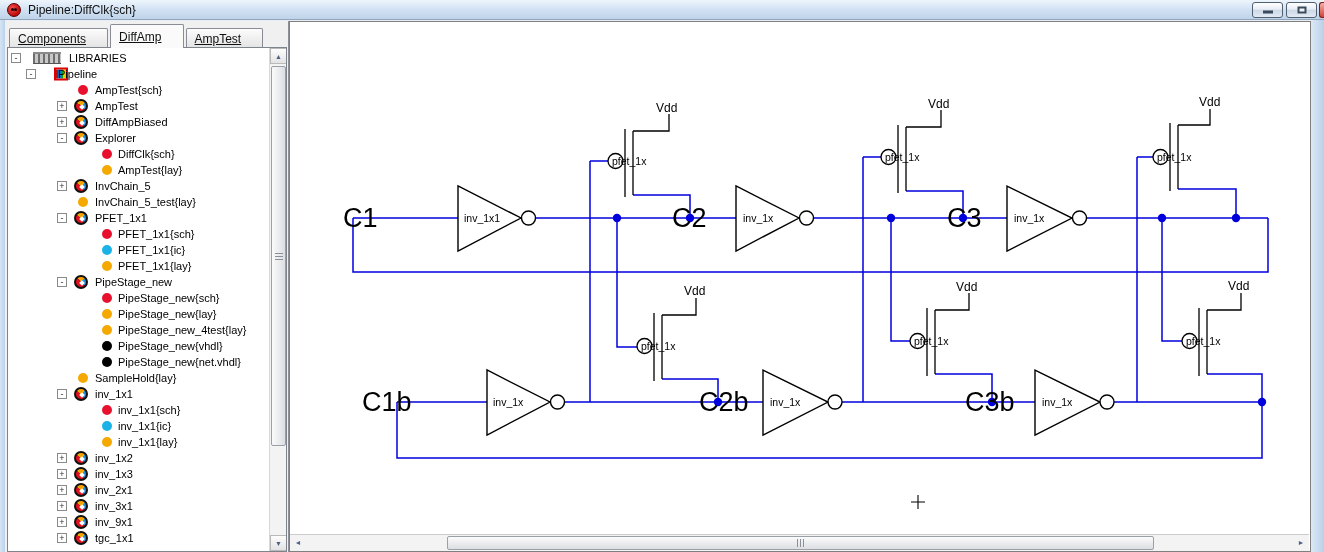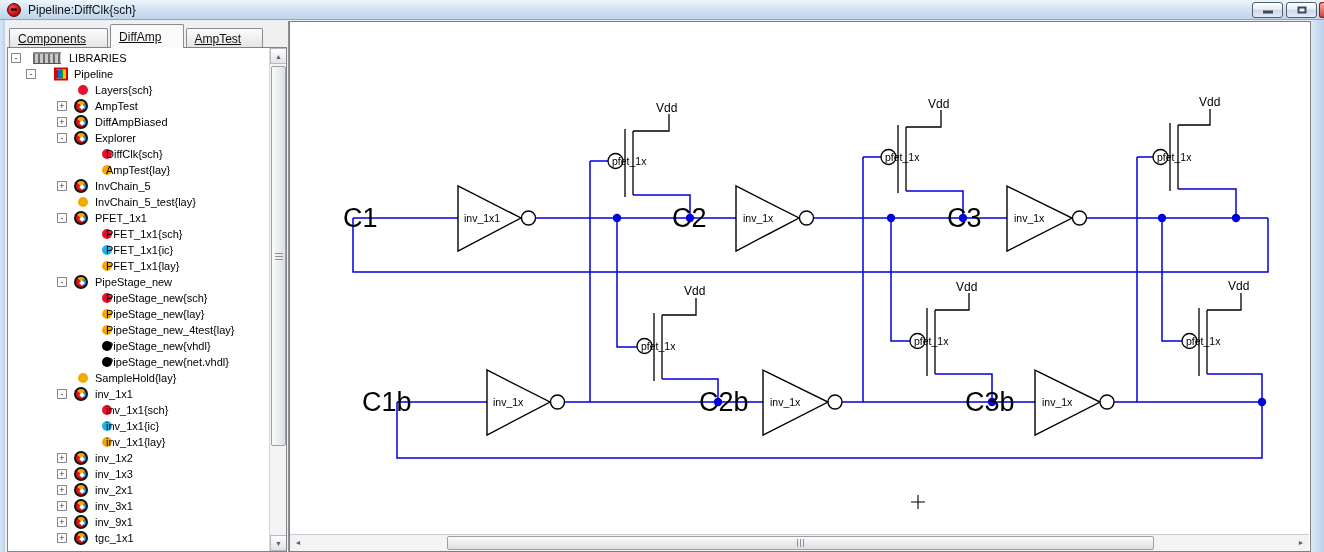--- a/index.html
+++ b/index.html
@@ -37,24 +37,24 @@
   .treebox { position:absolute; left:2px; top:26px; width:280px; height:505px; background:#ffffff; border:1px solid #7f848c; overflow:hidden; }
   .tree { position:absolute; left:0; top:0; width:261px; padding-top:2px; }
   .trow { position:relative; height:16px; width:100%; }
   .exp { position:absolute; top:3px; width:10px; height:10px; border:1px solid #8a8a8a; background:#fff;
     font-size:9px; line-height:8px; text-align:center; color:#333; }
   .exp:empty { border:none; background:transparent; }
   .ticon { position:absolute; top:50%; transform:translateY(-50%); }
   .tlabel { position:absolute; top:0; line-height:16px; font-size:11px; color:#000; white-space:nowrap; }
 
   .p0 .exp{left:3px}  .p0 .ticon{left:25px} .p0 .tlabel{left:61px}
-  .p1 .exp{left:18px} .p1 .ticon{left:46px} .p1 .tlabel{left:66px}
+  .p1 .exp{left:18px} .p1 .ticon{left:46px} .p1 .tlabel{left:50px}
   .p2 .exp{left:49px} .p2 .ticon{left:66px} .p2 .tlabel{left:87px}
   .p2l .ticon{left:70px} .p2l .tlabel{left:87px}
-  .p3 .ticon{left:94px}  .p3 .tlabel{left:98px}
+  .p3 .ticon{left:94px}  .p3 .tlabel{left:110px}
 
   [data-icon="root"] { width:28px; height:12px;
     background:repeating-linear-gradient(90deg,#6e6e6e 0 2px,#c8c8c8 2px 5px);
     border-top:2px solid #8a8a8a; border-bottom:1px solid #555; }
   [data-icon="library"] { width:14px; height:13px; border:2px solid #dd0000;
     background:linear-gradient(90deg,#bb1111 0 25%,#0077cc 25% 50%,#119911 50% 75%,#eecc00 75% 100%); }
   [data-icon="group"] { width:14px; height:14px; border-radius:50%; border:2px solid #101010;
     background:conic-gradient(from -45deg,#f4a300 0 90deg,#1f8fde 90deg 180deg,#e01020 180deg 360deg); }
   [data-icon="group"]::after { content:""; position:absolute; left:3.5px; top:3.5px; width:4px; height:4px; background:#fff; transform:rotate(45deg); }
   [data-icon="sch"] { width:10px; height:10px; border-radius:50%; background:#e8112d; }
@@ -120,21 +120,21 @@
           <span class="tlabel">LIBRARIES</span>
         </div>
         <div class="trow p1">
           <span class="exp">-</span>
           <span class="ticon" data-icon="library"></span>
           <span class="tlabel">Pipeline</span>
         </div>
         <div class="trow p2l">
           <span class="exp"></span>
           <span class="ticon" data-icon="sch"></span>
-          <span class="tlabel">Layers{sch}</span>
+          <span class="tlabel">AmpTest{sch}</span>
         </div>
         <div class="trow p2">
           <span class="exp">+</span>
           <span class="ticon" data-icon="group"></span>
           <span class="tlabel">AmpTest</span>
         </div>
         <div class="trow p2">
           <span class="exp">+</span>
           <span class="ticon" data-icon="group"></span>
           <span class="tlabel">DiffAmpBiased</span>

